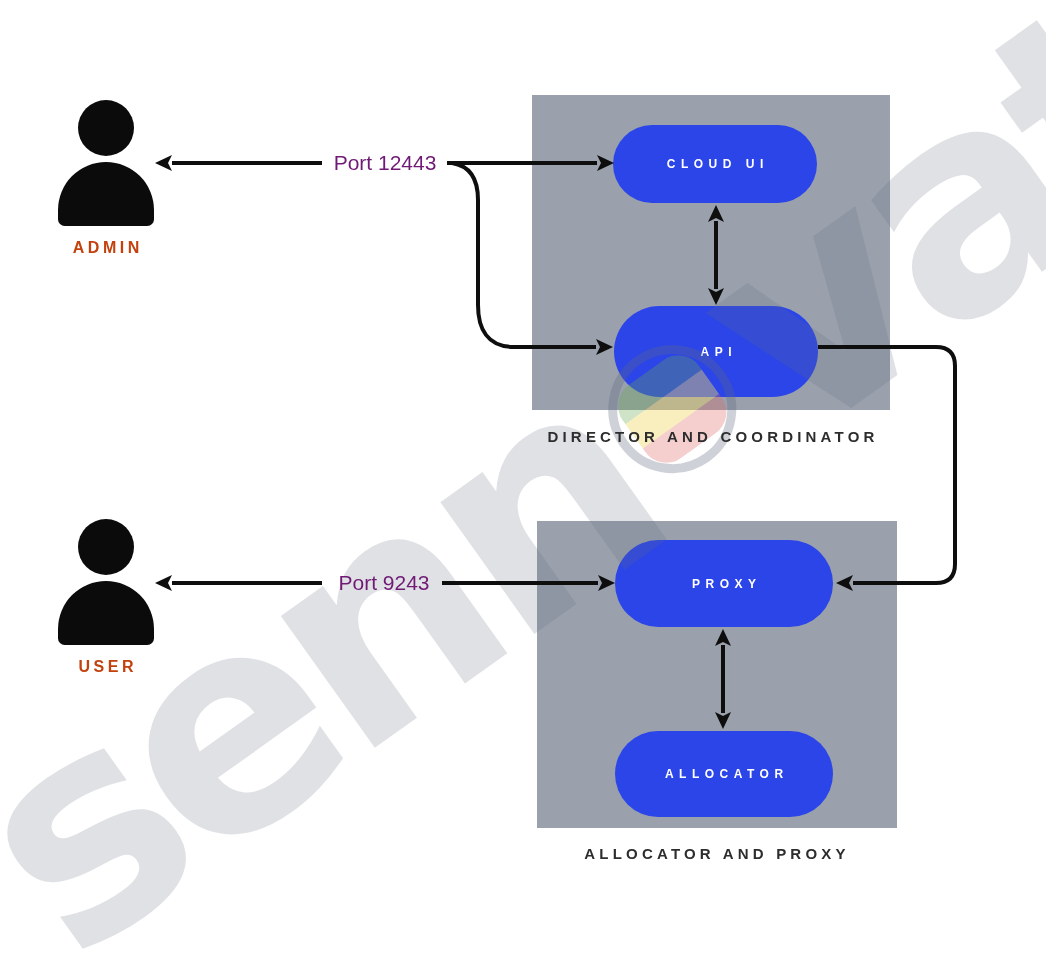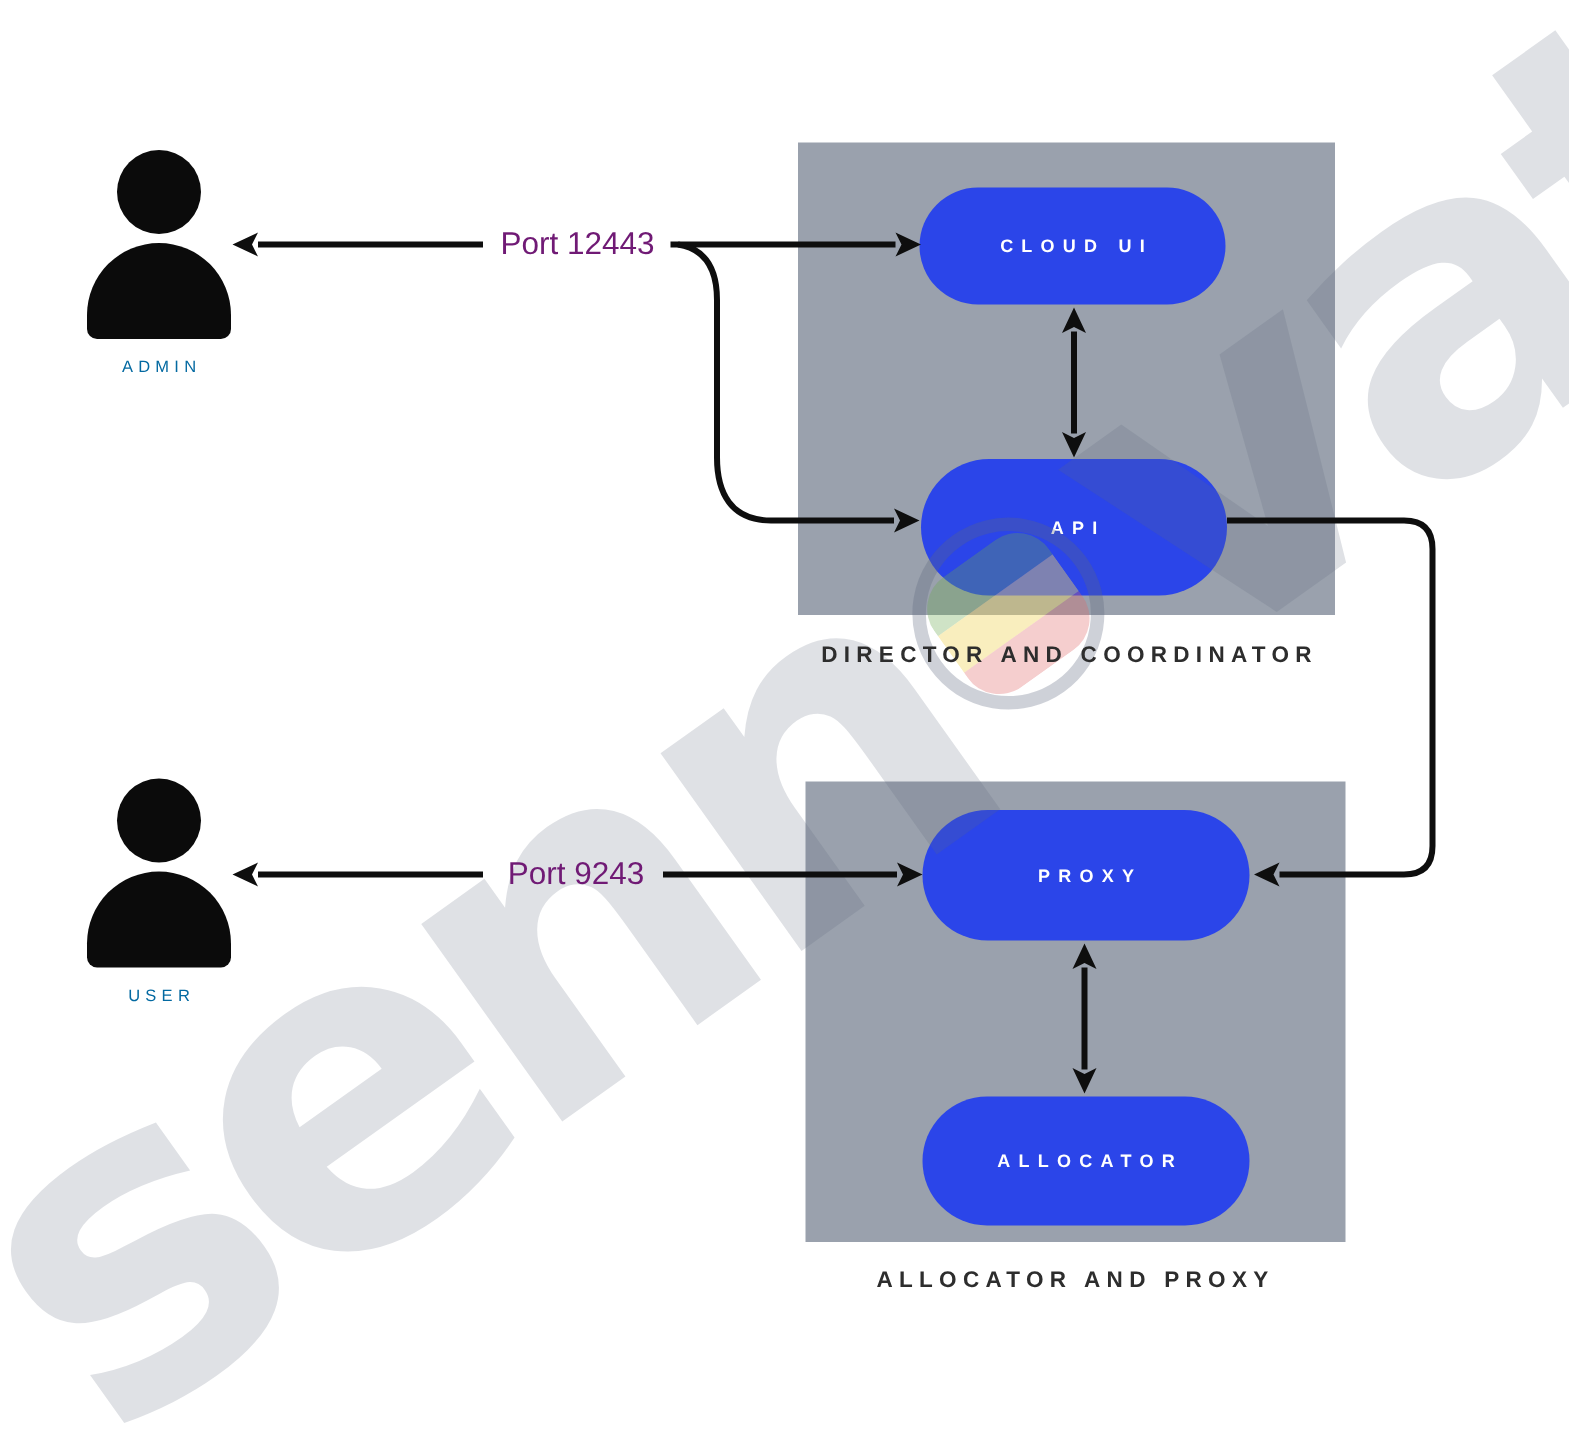--- a/index.html
+++ b/index.html
@@ -33,21 +33,21 @@
   .node-api{left:614px;top:306px;width:204px;height:91px;}
   .node-proxy{left:615px;top:540px;width:218px;height:87px;}
   .node-allocator{left:615px;top:731px;width:218px;height:86px;}
 
   
   .person{position:absolute;z-index:6;width:96px;text-align:center;}
   .person-admin{left:58px;top:100px;}
   .person-user{left:58px;top:519px;}
   .person-head{width:56px;height:56px;border-radius:50%;background:#0b0b0b;margin:0 auto;}
   .person-body{width:96px;height:64px;background:#0b0b0b;border-radius:50px 50px 7px 7px;margin-top:6px;}
-  .person-label{margin-top:13px;font-size:11px;font-weight:400;letter-spacing:3.5px;color:#0369a1;text-indent:3.5px;}
+  .person-label{margin-top:13px;font-size:16px;font-weight:700;letter-spacing:3.5px;color:#c2410c;text-indent:3.5px;}
 
   
   .port-label{
     position:absolute;z-index:6;transform:translate(-50%,-50%);white-space:nowrap;
     font-size:21px;font-weight:500;color:#701a75;background:transparent;
   }
   .port-admin{left:385px;top:163px;}
   .port-user{left:384px;top:583px;}
 
   

